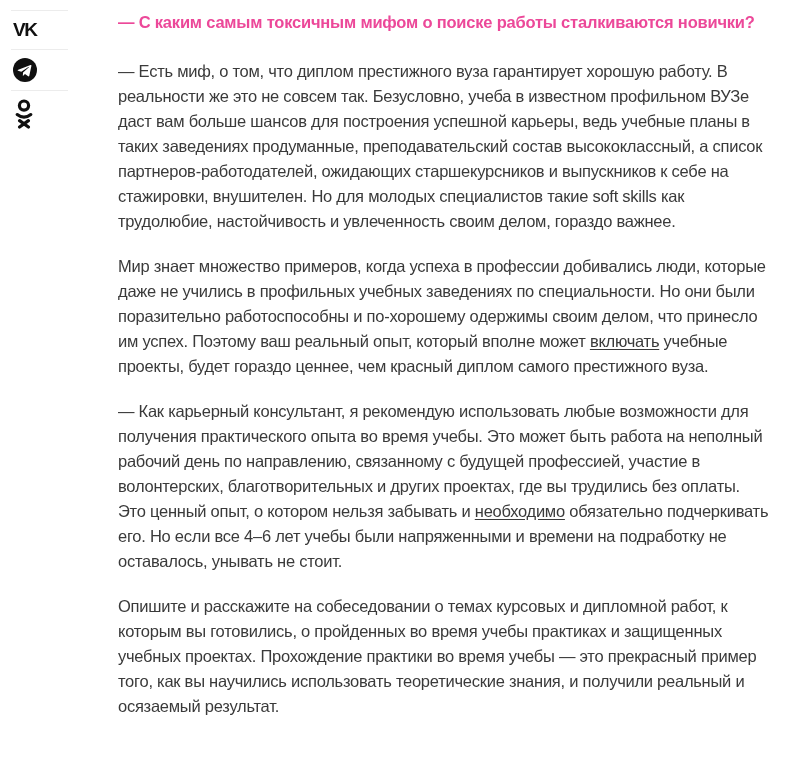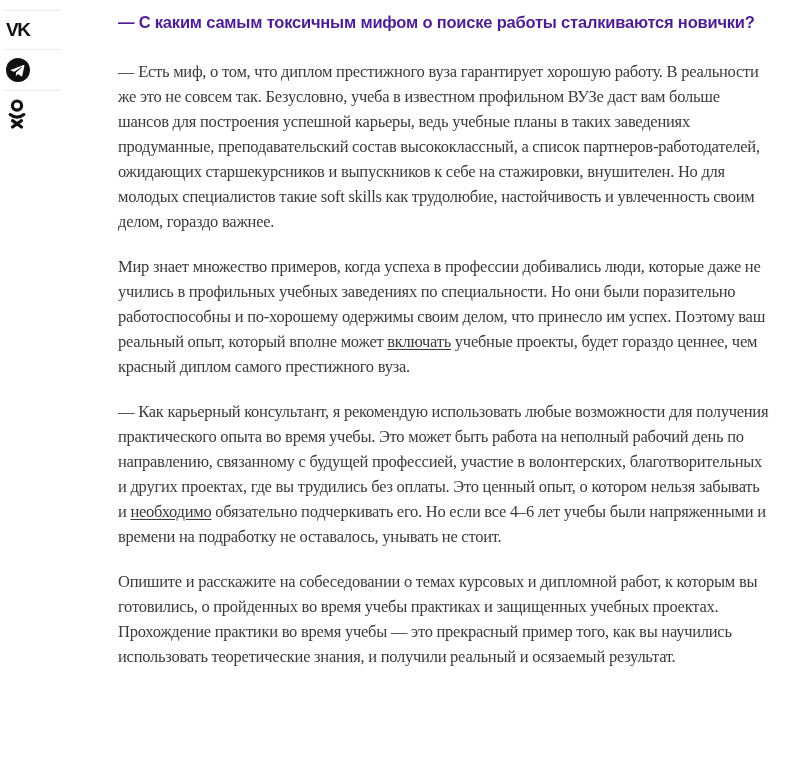--- a/index.html
+++ b/index.html
@@ -10,21 +10,21 @@
   body {
     width: 802px;
     height: 758px;
     overflow: hidden;
     font-family: "Liberation Sans", "DejaVu Sans", sans-serif;
     position: relative;
   }
   
   .share {
     position: absolute;
-    left: 4px;
+    left: 11px;
     top: 10px;
     width: 57px;
   }
   .share-item {
     border-top: 1px solid #ececec;
     padding: 8px 0 8px 2px;
     cursor: pointer;
   }
   .share-item .vk-word {
     font-weight: 800;
@@ -43,30 +43,29 @@
     padding-top: 10px;
     color: #3a3a3a;
     font-size: 16.5px;
     line-height: 25px;
     letter-spacing: -0.25px;
   }
   .article h2 {
     font-size: 16.5px;
     line-height: 25px;
     font-weight: bold;
-    color: #4c1d95;
+    color: #ec4899;
     margin: 24px 0 24px 0;
     letter-spacing: -0.2px;
   }
   .article h2.first {
     margin-top: 0;
   }
   .article p {
     margin: 1px 0 20px 0;
-    font-family: Liberation Serif, serif;
   }
   .article a.inline-link {
     color: inherit;
     text-decoration: underline;
     text-underline-offset: 2px;
     cursor: pointer;
   }
 </style>
 </head>
 <body>

